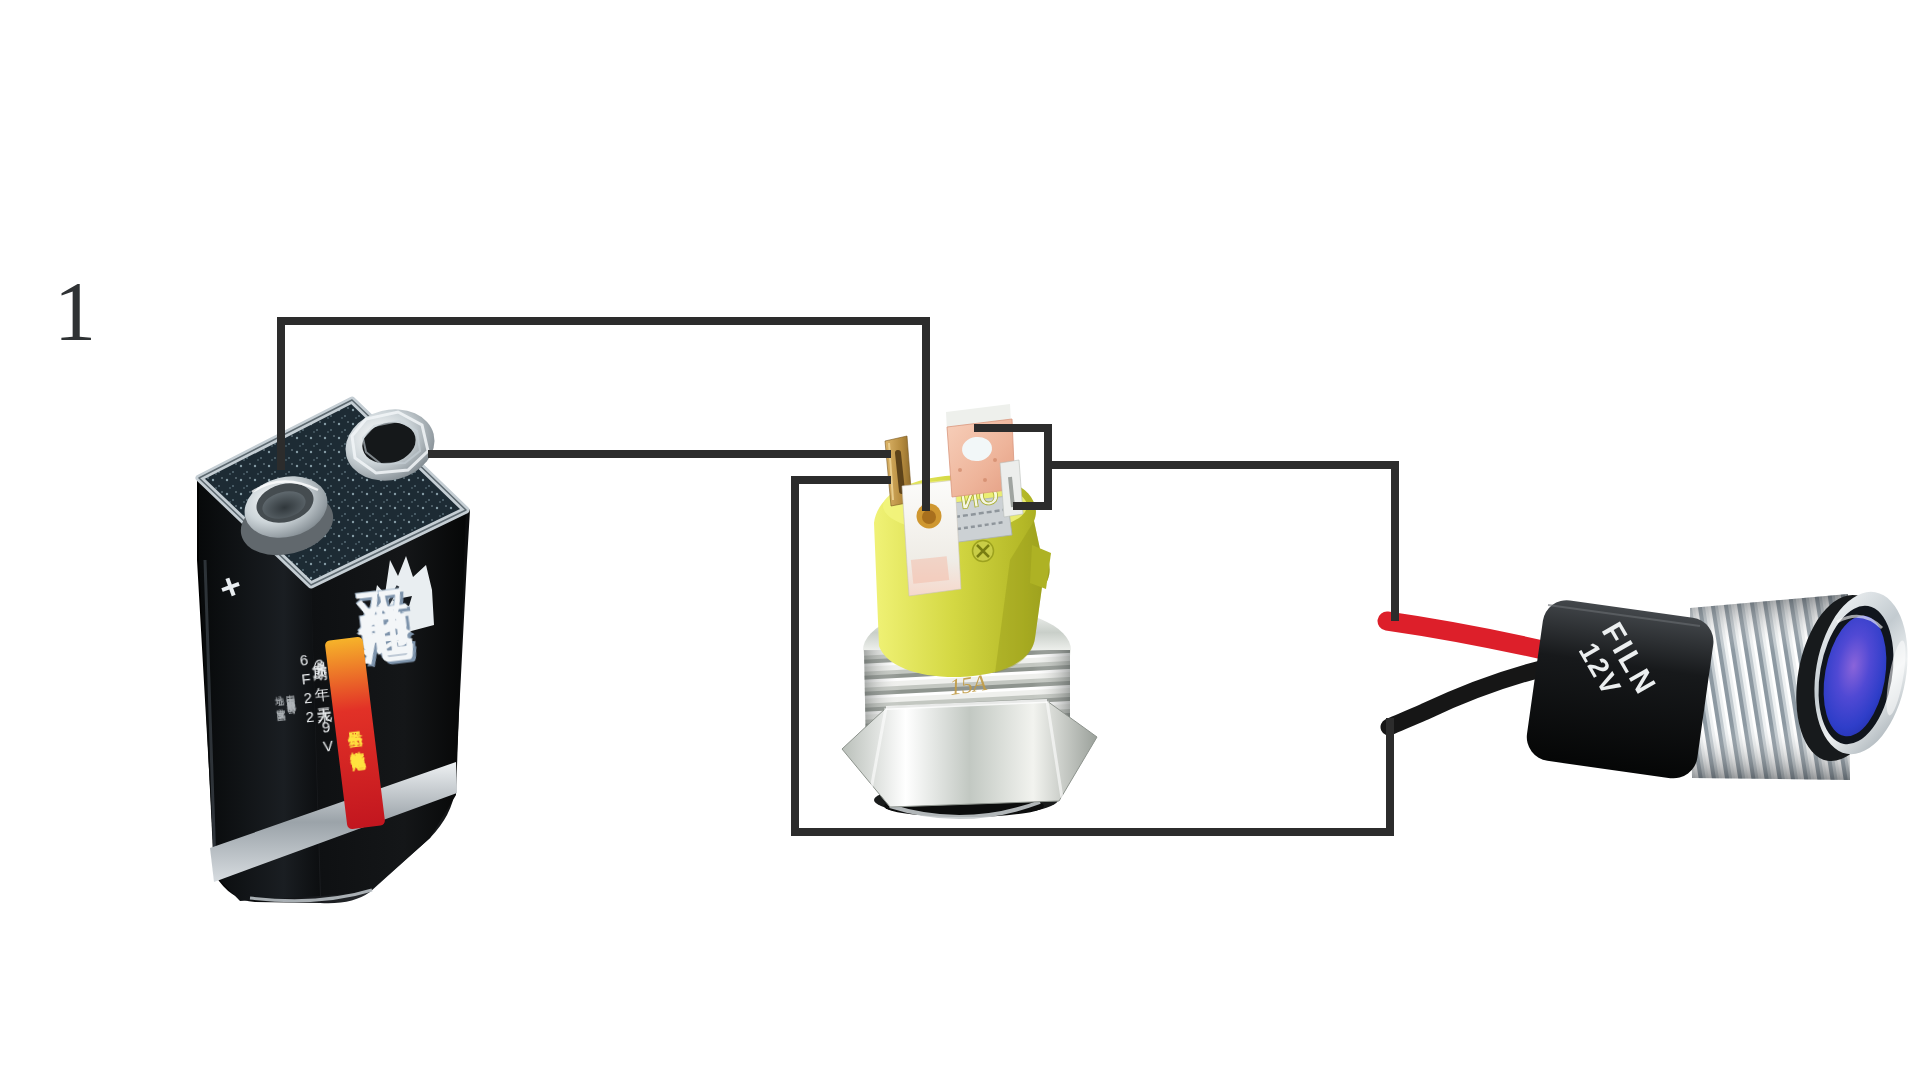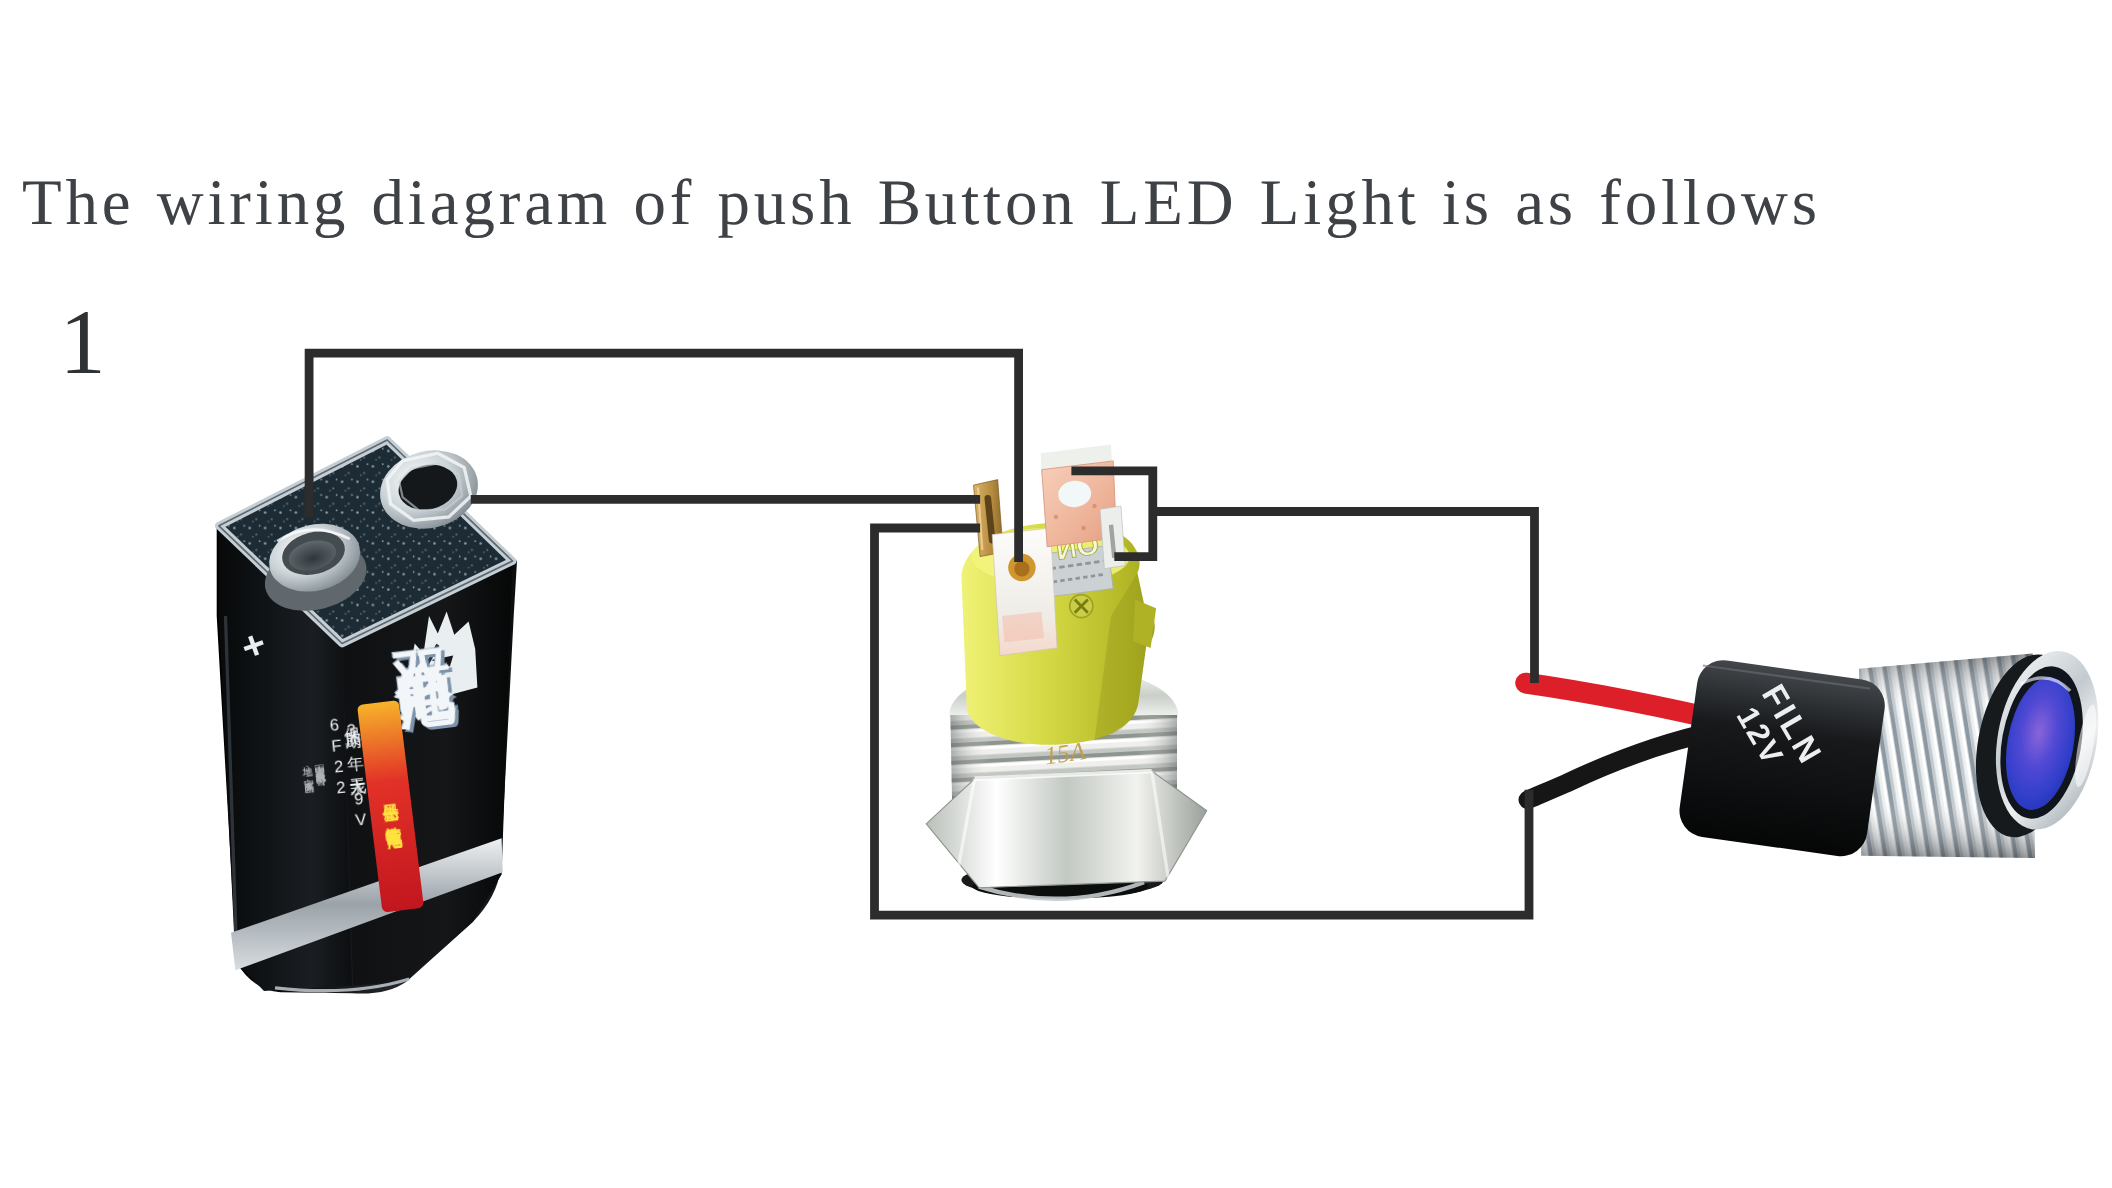--- a/index.html
+++ b/index.html
@@ -276,21 +276,20 @@
 
     <g id="wire-layer">
         <polyline points="281,470 281,321 926,321 926,511" fill="none" stroke="#2c2c2c" stroke-width="8"></polyline>
         <polyline points="428,454 891,454" fill="none" stroke="#2c2c2c" stroke-width="8"></polyline>
         <polyline points="891,480 795,480 795,832 1390,832 1390,718" fill="none" stroke="#2c2c2c" stroke-width="8"></polyline>
         <polyline points="974,428 1048,428 1048,506 1013,506" fill="none" stroke="#2c2c2c" stroke-width="8"></polyline>
         <polyline points="1048,465 1395,465 1395,621" fill="none" stroke="#2c2c2c" stroke-width="8"></polyline>
       </g>
   </svg>
 
-  <div class="title">The wiring diagram of push Button LED Light is as follows</div>
   <div class="step">1</div>
 
   <div class="plus">+</div>
   <div class="vtext brand">双鹿电池</div>
   <div class="banner">
     <span class="vtext">黑钻士 高性能碳性电池</span>
   </div>
   <div class="vtext spec">保质期3年 无汞 9V 6F22</div>
   <div class="company">
     <span class="vtext">地址：宁波高新区</span>

